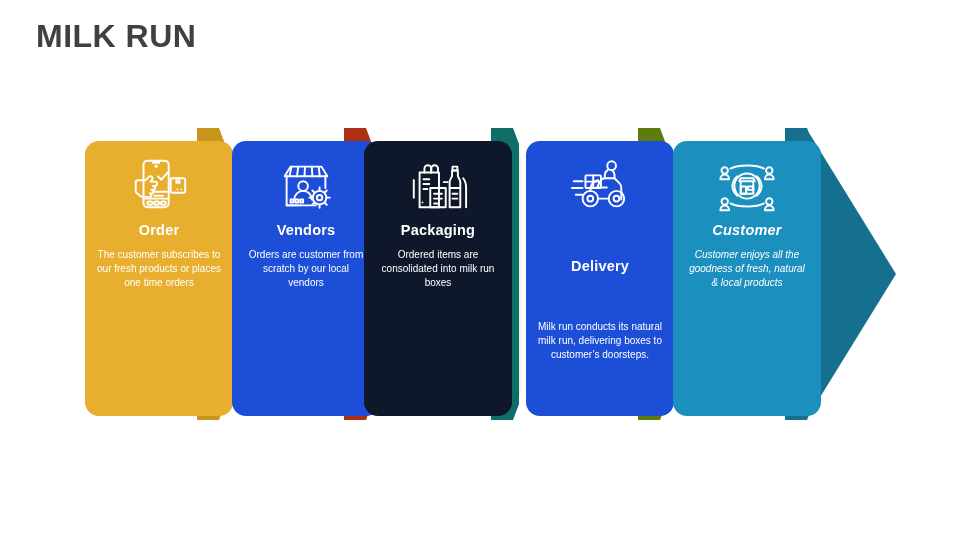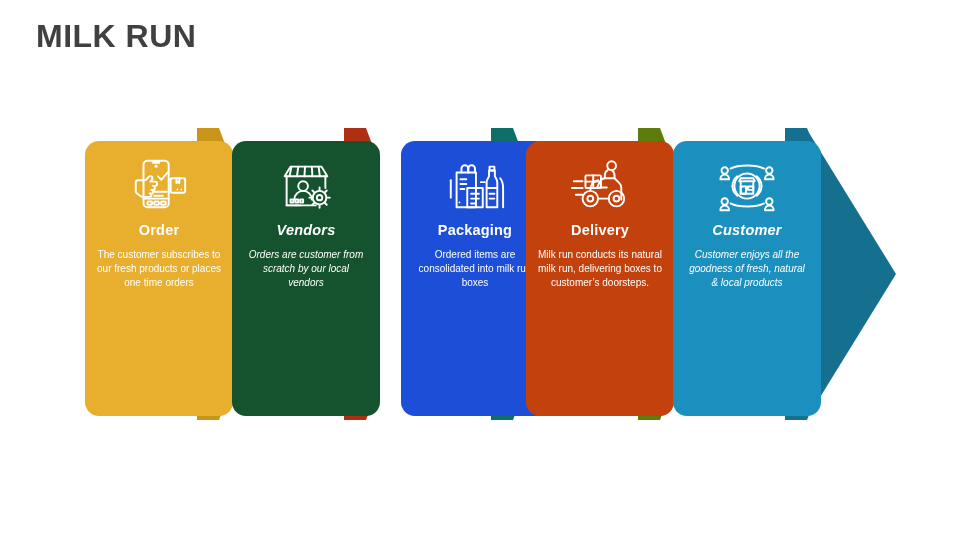--- a/index.html
+++ b/index.html
@@ -149,21 +149,21 @@
       <svg width="16" height="292" viewBox="0 0 16 292">
         <defs>
             <linearGradient id="sh2" x1="0" y1="0" x2="1" y2="0">
           <stop offset="0%" stop-color="#000000" stop-opacity="0.28"></stop>
           <stop offset="100%" stop-color="#000000" stop-opacity="0"></stop>
         </linearGradient>
           </defs>
         <polygon points="0,14 9,30 9,262 0,278" fill="url(#sh2)"></polygon>
       </svg>
     </div>
-    <div class="step-card" style="left:232px; background:#14532d;font-style:italic;">
+    <div class="step-card" style="left:232px; background:#1d4ed8;">
       <span class="step-icon">
         <svg viewBox="0 0 64 64" width="62" height="62" fill="none" stroke="#ffffff" stroke-width="2" stroke-linecap="round" stroke-linejoin="round">
           <path d="M10 22l6-10h32l6 10z"></path>
           <path d="M17 12l-2 10M24 12l-1.3 10M31 12l-.6 10M38 12l.6 10M45 12l1.3 10"></path>
           <path d="M12 22v30h30"></path>
           <path d="M52 22v12"></path>
           <path d="M12 52h14"></path>
           <rect x="16" y="46" width="3" height="3"></rect>
           <rect x="21" y="46" width="3" height="3"></rect>
           <rect x="26" y="46" width="3" height="3"></rect>
@@ -187,21 +187,21 @@
       <svg width="16" height="292" viewBox="0 0 16 292">
         <defs>
             <linearGradient id="sh3" x1="0" y1="0" x2="1" y2="0">
           <stop offset="0%" stop-color="#000000" stop-opacity="0.28"></stop>
           <stop offset="100%" stop-color="#000000" stop-opacity="0"></stop>
         </linearGradient>
           </defs>
         <polygon points="0,14 9,30 9,262 0,278" fill="url(#sh3)"></polygon>
       </svg>
     </div>
-    <div class="step-card" style="left:401px; background:#1d4ed8;">
+    <div class="step-card" style="left:364px; background:#0f172a;">
       <span class="step-icon">
         <svg viewBox="0 0 64 64" width="62" height="62" fill="none" stroke="#ffffff" stroke-width="2" stroke-linecap="round" stroke-linejoin="round">
           <path d="M13 18h20v36H13z"></path>
           <path d="M18 18v-4a3.5 3.5 0 017 0v4"></path>
           <path d="M25 18v-4a3.5 3.5 0 017 0v4"></path>
           <path d="M17 25h6M17 30h6M17 35h4"></path>
           <path d="M7 26v18"></path>
           <circle cx="16" cy="49" r="0.9" fill="#ffffff" stroke="none"></circle>
           <path d="M24 34h16v20H24z"></path>
           <path d="M28 40h8M28 45h8M28 50h5"></path>
@@ -225,21 +225,21 @@
       <svg width="16" height="292" viewBox="0 0 16 292">
         <defs>
             <linearGradient id="sh4" x1="0" y1="0" x2="1" y2="0">
           <stop offset="0%" stop-color="#000000" stop-opacity="0.28"></stop>
           <stop offset="100%" stop-color="#000000" stop-opacity="0"></stop>
         </linearGradient>
           </defs>
         <polygon points="0,14 9,30 9,262 0,278" fill="url(#sh4)"></polygon>
       </svg>
     </div>
-    <div class="step-card" style="left:526px; background:#c2410c;">
+    <div class="step-card" style="left:526px; background:#1d4ed8;gap:36px;">
       <span class="step-icon">
         <svg viewBox="0 0 64 64" width="62" height="62" fill="none" stroke="#ffffff" stroke-width="2" stroke-linecap="round" stroke-linejoin="round">
           <circle cx="44" cy="11" r="4.5"></circle>
           <path d="M40 15.5c-2 1-3 3-3 5.5v3h10v-3c0-2.5-1-4.5-3-5.5"></path>
           <path d="M47 24l5 5c1.5 1.5 2 3 2 5v12"></path>
           <path d="M37 24c-2.5 0-4 1.5-5 3.5l-3 6"></path>
           <path d="M29 33.5h10"></path>
           <circle cx="22" cy="45" r="8"></circle>
           <circle cx="22" cy="45" r="3"></circle>
           <circle cx="49" cy="45" r="8"></circle>

